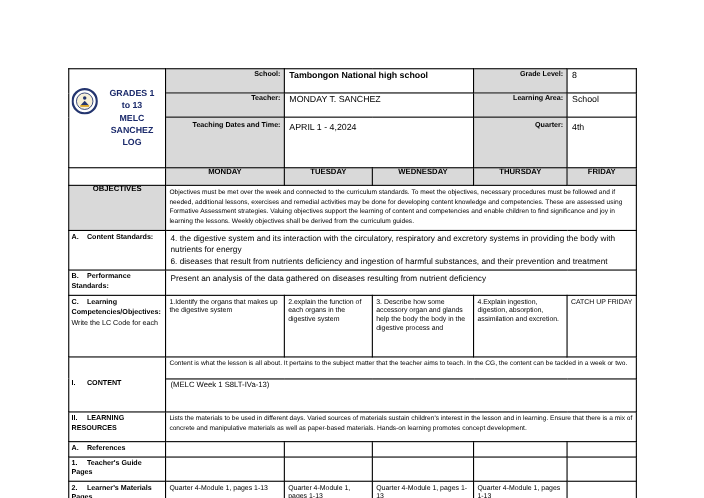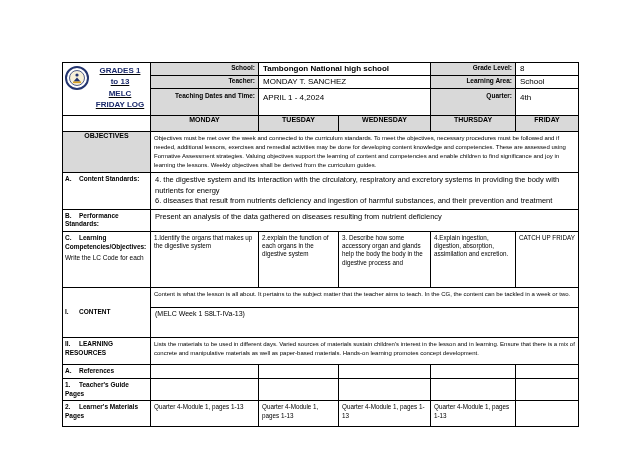--- a/index.html
+++ b/index.html
@@ -17,21 +17,21 @@
 
   
   tr.r1 { height:13px; } tr.r2 { height:13px; } tr.r3 { height:27px; }
   tr.rdays { height:16px; } tr.robj { height:34px; } tr.rcs { height:34px; }
   tr.rps { height:17px; } tr.rlc { height:56px; }
   tr.rcontent1 { height:20px; } tr.rcontent2 { height:30px; }
   tr.rres { height:27px; } tr.rref { height:12px; }
   tr.rtg { height:17px; } tr.rlm { height:26px; }
 
   
-  .logocell { vertical-align:top; padding:2px 2px;text-decoration:underline; }
+  .logocell { vertical-align:top; padding:16px 2px; }
   .logowrap { display:flex; align-items:flex-start; gap:3px; }
   .sealbox { flex:0 0 auto; padding-top:1px; }
   .logotext { flex:1; text-align:center; font-weight:bold; color:#1b2a6b;
               font-size:8px; line-height:1.42; }
   .lbl { background:#d9d9d9; font-weight:bold; font-size:6.5px;
          text-align:right; vertical-align:middle; padding:1px 3px; }
   .lbl.top { vertical-align:top; padding-top:3px; }
   .val { font-size:8px; vertical-align:middle; padding:1px 4px; }
   .val.top { vertical-align:top; padding-top:4px; }
   .val.b { font-weight:bold; }
@@ -79,21 +79,21 @@
               <circle cx="12" cy="12" r="7.5" fill="#f7f0d8" stroke="#24356f" stroke-width="0.8"></circle>
               <circle cx="12" cy="9" r="1.6" fill="#24356f"></circle>
               <path d="M8.5 15.5 L12 11.5 L15.5 15.5 Z" fill="#24356f"></path>
               <rect x="8" y="15.5" width="8" height="1.6" fill="#d8a020"></rect>
             </svg>
           </span>
           <span class="logotext">
             <div>GRADES 1</div>
             <div>to 13</div>
             <div>MELC</div>
-            <div>FRIDAY LOG</div>
+            <div>SANCHEZ LOG</div>
           </span>
         </div>
       </td>
       <td class="lbl">School:</td>
       <td class="val b" colspan="2">Tambongon National high school</td>
       <td class="lbl">Grade Level:</td>
       <td class="val">8</td>
     </tr>
     <tr class="r2">
       <td class="lbl">Teacher:</td>

